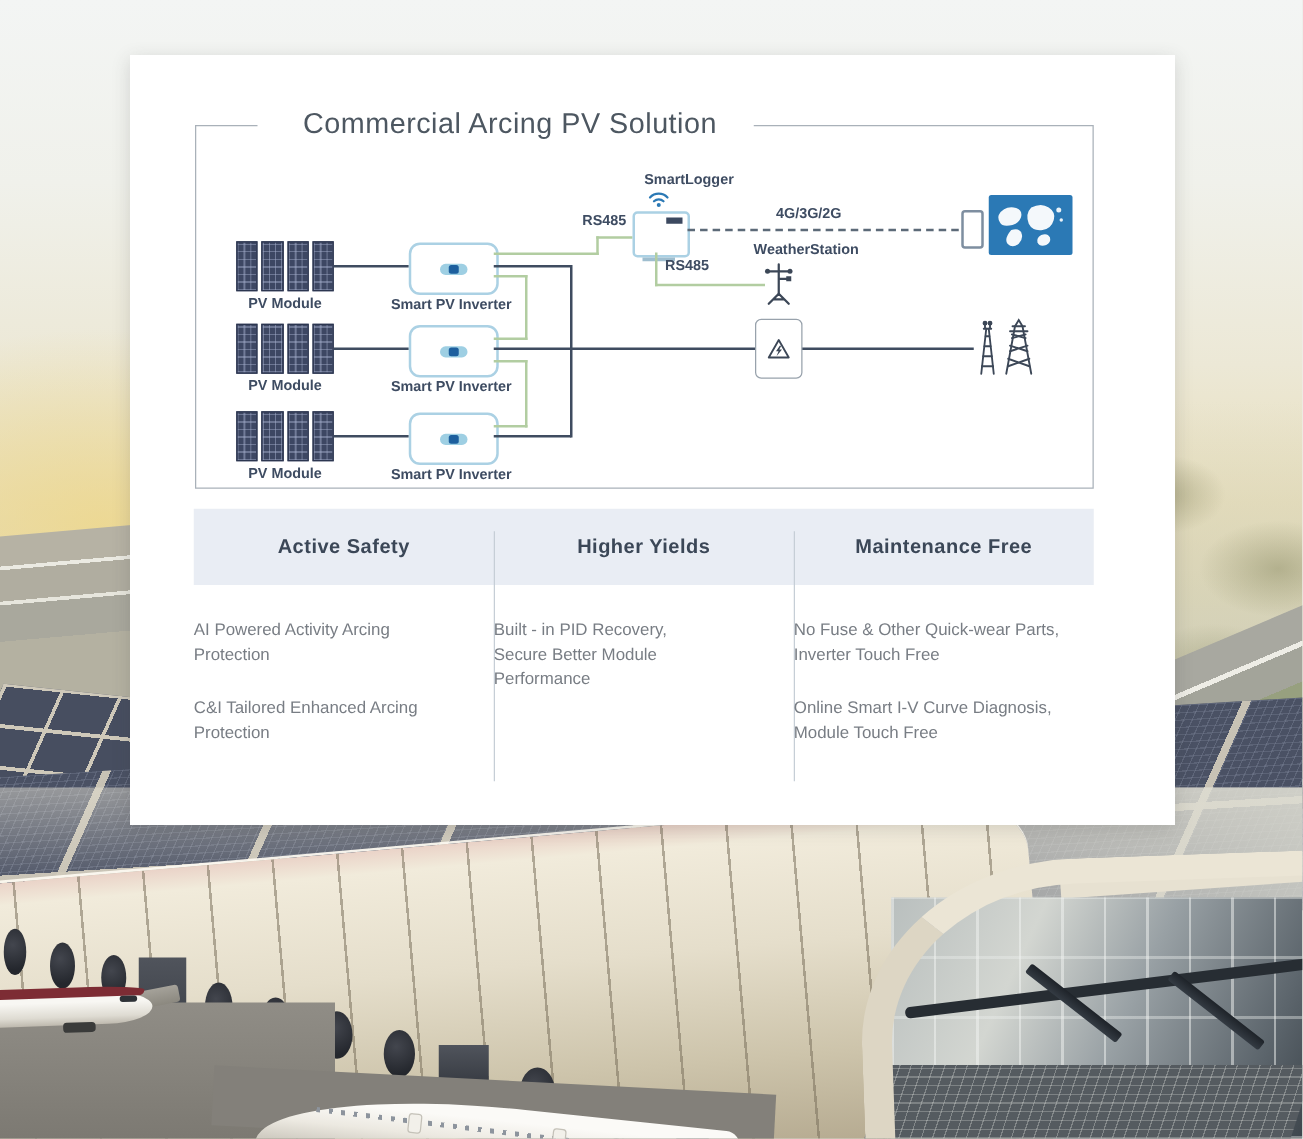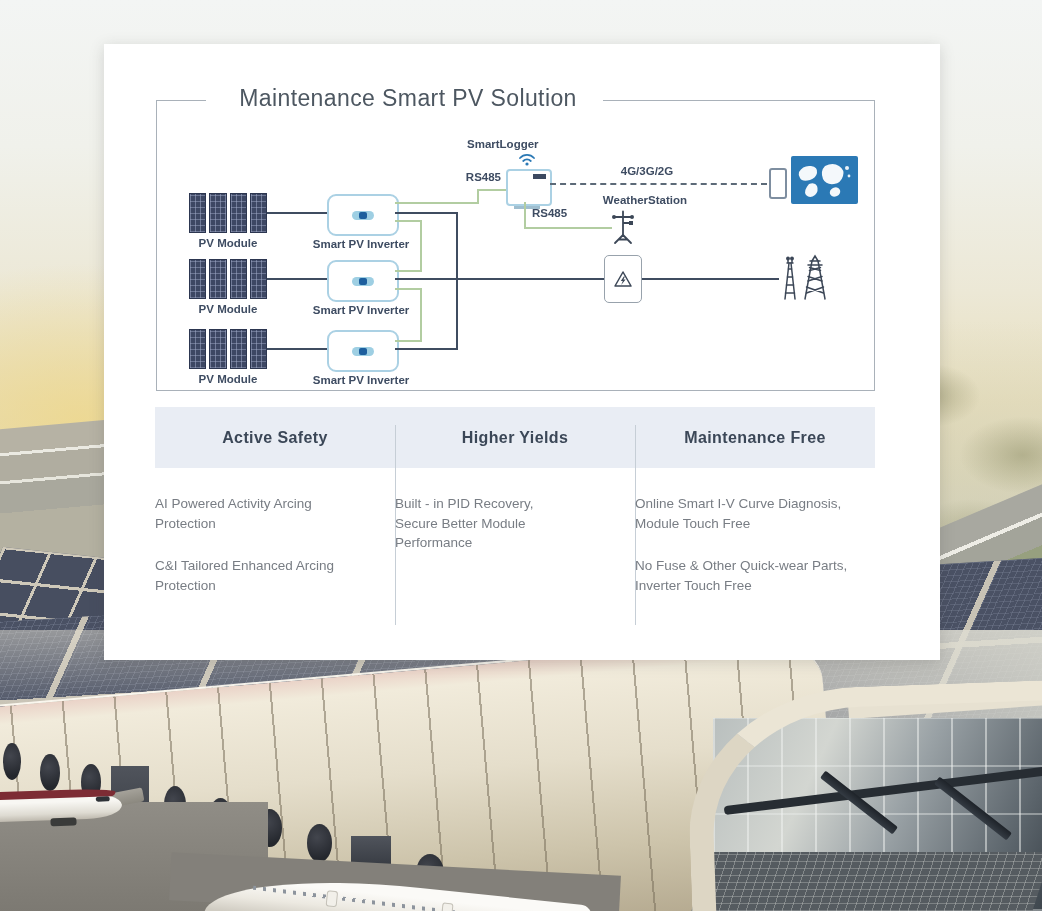--- a/index.html
+++ b/index.html
@@ -163,21 +163,21 @@
       <div class="p2-windows"></div>
       <div class="p2-door" style="left:120px"></div>
       <div class="p2-door" style="left:236px"></div>
     </div>
   </div>
 
   <div class="layer card">
 
     <div class="diagram">
       <div class="title-mask"></div>
-      <div class="dtitle">Maintenance Smart PV Solution</div>
+      <div class="dtitle">Commercial Arcing PV Solution</div>
 
       <div class="pv" style="left:32px;top:92px">
         <div class="pv-cell"></div>
           <div class="pv-cell"></div>
           <div class="pv-cell"></div>
           <div class="pv-cell"></div>
       </div>
       <div class="dlabel" style="left:16px;top:136px;width:110px;text-align:center">PV Module</div>
       <div class="wire" style="left:110px;top:111px;width:60px;height:2px"></div>
       <div class="inverter" style="left:170px;top:93px">
@@ -229,21 +229,21 @@
       <div class="dlabel" style="left:284px;top:70px;width:60px;text-align:right">RS485</div>
 
       <div class="logger">
           <div class="logger-led"></div>
         </div>
       <svg class="svgicon" style="left:360px;top:49px" width="20" height="16" viewBox="0 0 20 16">
         <path d="M3 8 a9.5 9.5 0 0 1 14 0" fill="none" stroke="#2b79b5" stroke-width="1.8" stroke-linecap="round"></path>
         <path d="M6.2 11 a5.6 5.6 0 0 1 7.6 0" fill="none" stroke="#2b79b5" stroke-width="1.8" stroke-linecap="round"></path>
         <circle cx="10" cy="14" r="1.6" fill="#2b79b5"></circle>
       </svg>
-      <div class="dlabel" style="left:310px;top:37px;width:120px;text-align:left">SmartLogger</div>
+      <div class="dlabel" style="left:310px;top:37px;width:120px;text-align:right">SmartLogger</div>
 
       <div class="dashwire" style="left:393px;top:82px;width:217px"></div>
       <div class="dlabel" style="left:430px;top:64px;width:120px;text-align:center">4G/3G/2G</div>
       <div class="phone"></div>
       <div class="mapbox">
         <svg width="59" height="40" viewBox="0 0 59 40">
           <path d="M4 12 q4 -7 12 -6 q7 1 6 7 q-1 5 -7 7 q-8 2 -10 -2 q-2 -3 -1 -6 z" fill="#ffffff" opacity="0.95"></path>
           <path d="M14 24 q6 -2 8 2 q2 5 -2 9 q-5 4 -9 0 q-3 -4 3 -11 z" fill="#ffffff" opacity="0.95"></path>
           <path d="M30 6 q8 -4 14 0 q6 4 4 10 q-2 7 -9 8 q-8 1 -11 -5 q-3 -8 2 -13 z" fill="#ffffff" opacity="0.95"></path>
           <path d="M38 28 q5 -2 7 2 q1 4 -3 6 q-5 2 -7 -2 q-1 -4 3 -6 z" fill="#ffffff" opacity="0.95"></path>
@@ -297,20 +297,20 @@
 Protection</div>
       <div class="feat-item">C&amp;I Tailored Enhanced Arcing
 Protection</div>
     </div>
     <div class="feat-col" style="left:291px">
       <div class="feat-item">Built - in PID Recovery,
 Secure Better Module
 Performance</div>
     </div>
     <div class="feat-col" style="left:531px">
+      <div class="feat-item">No Fuse &amp; Other Quick-wear Parts,
+Inverter Touch Free</div>
       <div class="feat-item">Online Smart I-V Curve Diagnosis,
 Module Touch Free</div>
-      <div class="feat-item">No Fuse &amp; Other Quick-wear Parts,
-Inverter Touch Free</div>
     </div>
   </div>
 
 </div>
 
 </body></html>

